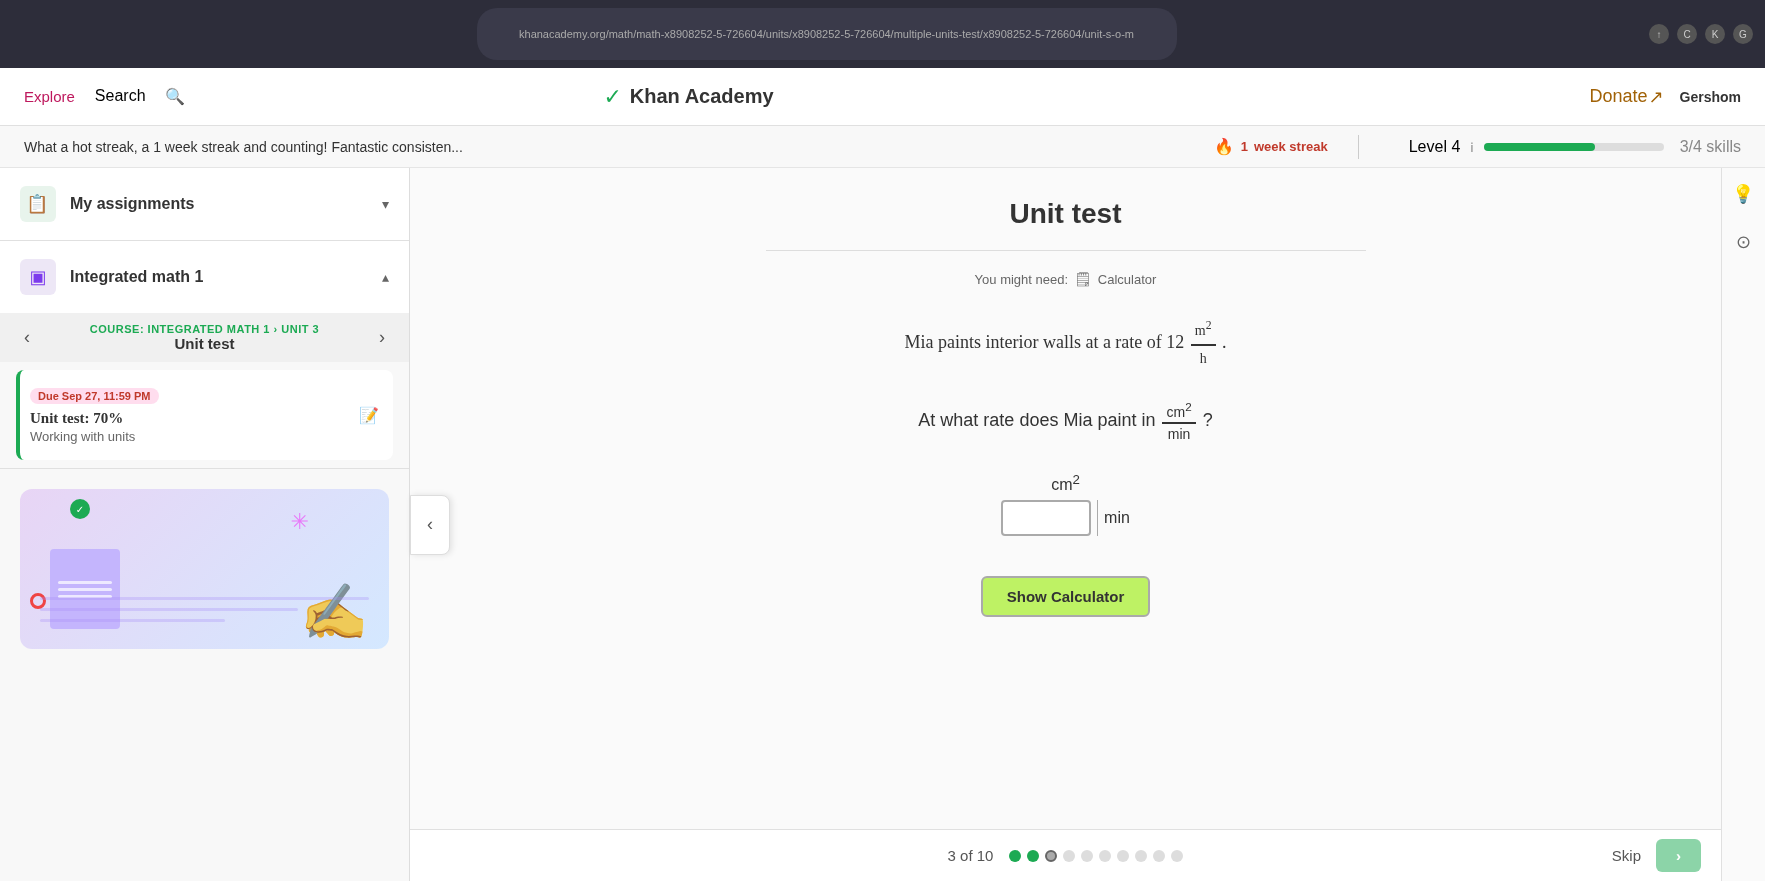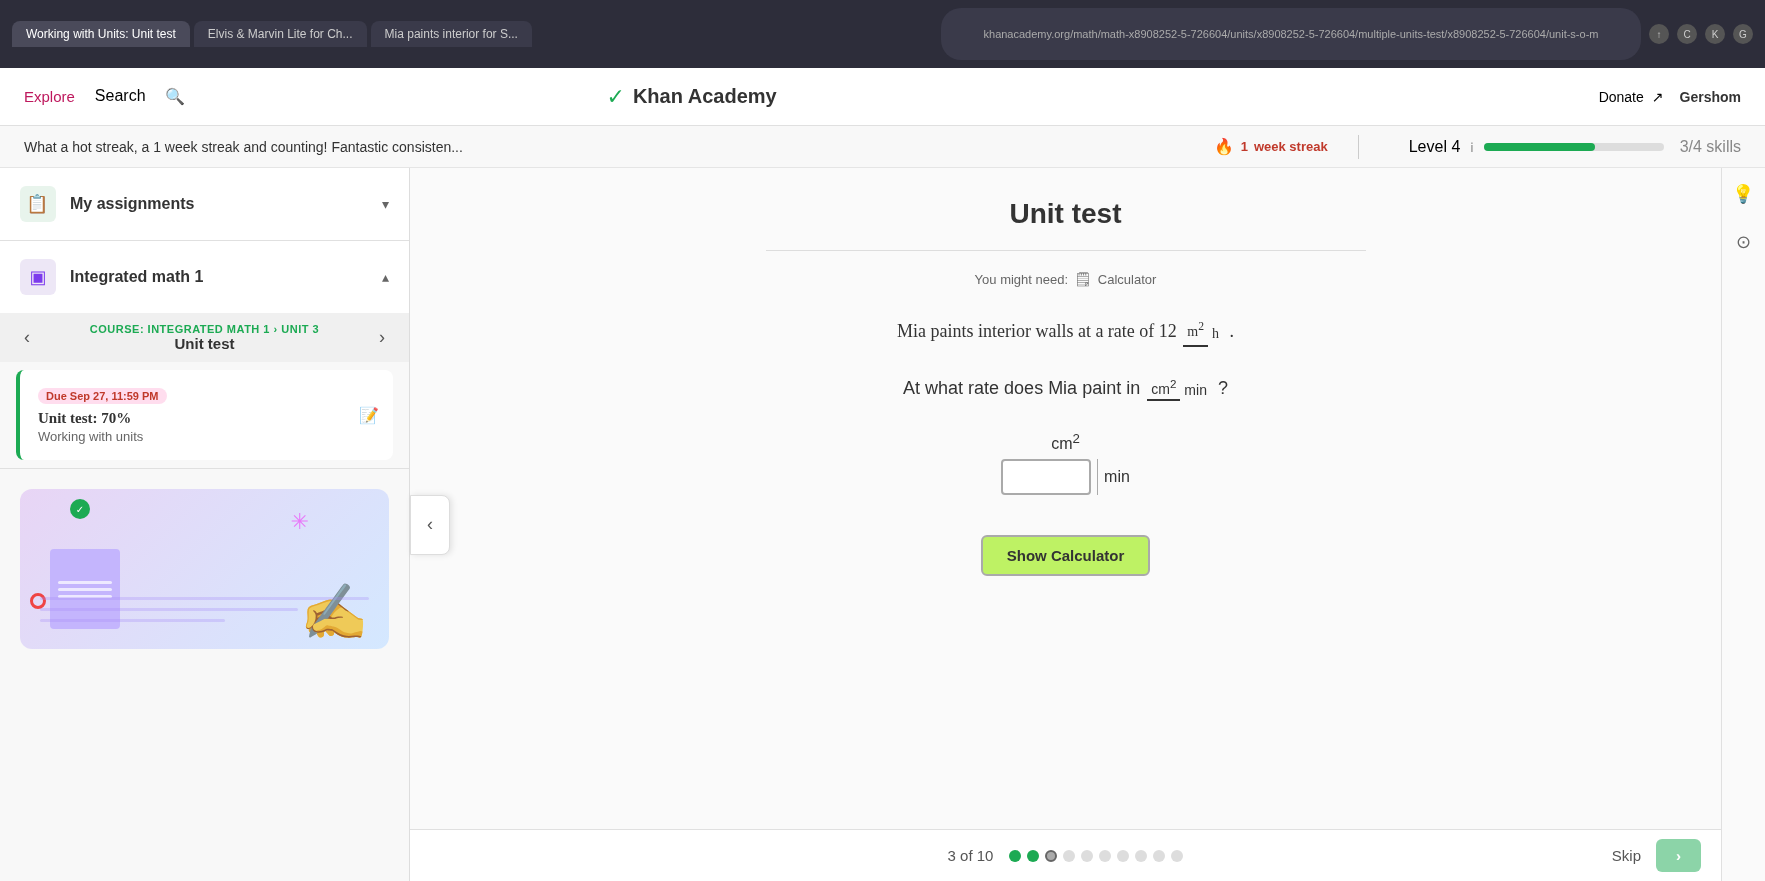--- a/index.html
+++ b/index.html
@@ -55,21 +55,21 @@
       border-bottom: 1px solid #e0e0e0;
       gap: 20px;
     }
     .ka-nav-left { display: flex; align-items: center; gap: 20px; }
     .ka-nav-link { font-size: 15px; color: #be185d; cursor: pointer; text-decoration: none; }
     .ka-nav-search { display: flex; align-items: flex-start; gap: 20px; cursor: pointer; }
     .ka-logo { display: flex; align-items: center; gap: 8px; margin: 0 auto; }
     .ka-logo-icon { color: #1caa53; font-size: 22px; }
     .ka-logo-text { font-size: 20px; font-weight: 700; color: #333; }
     .ka-nav-right { display: flex; align-items: center; gap: 16px; margin-left: auto; }
-    .ka-donate-btn { font-size: 14px; color: #000000; cursor: pointer; display: flex; align-items: center; gap: 8px; }
+    .ka-donate-btn { font-size: 18px; color: #a16207; cursor: pointer; display: flex; align-items: center; gap: 1px; }
     .ka-user { font-size: 14px; color: #333; font-weight: 600; cursor: pointer; }
 
     
     .streak-bar {
       background: #f8f8f8;
       border-bottom: 1px solid #e5e5e5;
       height: 42px;
       display: flex;
       align-items: center;
       padding: 0 24px;
@@ -132,21 +132,21 @@
       align-items: center;
       gap: 8px;
     }
     .course-nav-btn { font-size: 18px; color: #555; cursor: pointer; padding: 4px; }
     .course-unit-title { font-size: 15px; color: #333; font-weight: 600; flex: 1; text-align: center; }
 
     .assignment-item {
       background: #fff;
       margin: 8px 16px;
       border-radius: 8px;
-      padding: 16px 18px;
+      padding: 16px 10px;
       border-left: 4px solid #1caa53;
       position: relative;
       cursor: pointer;
     }
     .assignment-due { font-size: 11px; color: #c0392b; font-weight: 700; background: #fde; padding: 2px 8px; border-radius: 10px; display: inline-block; margin-bottom: 6px; }
     .assignment-title { font-size: 15px; font-weight: 700; color: #333; font-family: Liberation Serif, serif; }
     .assignment-subtitle { font-size: 13px; color: #666; margin-top: 2px; }
     .assignment-edit-icon { position: absolute; right: 14px; top: 50%; transform: translateY(-50%); font-size: 16px; color: #888; }
 
     .sidebar-illustration {
@@ -289,21 +289,21 @@
       font-family: Liberation Serif, serif;
     }
     .question-rate-text {
       font-size: 18px;
       color: #333;
       margin-bottom: 30px;
       text-align: center;
     }
     .fraction {
       display: inline-flex;
-      flex-direction: row;
+      flex-direction: column;
       align-items: center;
       vertical-align: middle;
       margin: 0 2px;
     }
     .fraction .numerator { border-bottom: 2px solid #333; padding: 0 4px 2px; font-size: 14px; }
     .fraction .denominator { padding: 2px 4px 0; font-size: 14px; }
 
     .answer-box {
       display: flex;
       flex-direction: column;
@@ -411,31 +411,20 @@
       font-size: 18px;
       color: #666;
       cursor: pointer;
       border-radius: 6px;
     }
   </style>
 </head>
 <body>
 
 <div class="browser-chrome">
-  <div class="tab-bar">
-    <div class="tab active">
-      <span>Working with Units: Unit test</span>
-    </div>
-    <div class="tab">
-      <span>Elvis &amp; Marvin Lite for Ch...</span>
-    </div>
-    <div class="tab">
-      <span>Mia paints interior for S...</span>
-    </div>
-  </div>
   <div class="address-bar">
     <span>khanacademy.org/math/math-x8908252-5-726604/units/x8908252-5-726604/multiple-units-test/x8908252-5-726604/unit-s-o-m</span>
   </div>
   <div class="browser-controls">
     <div class="ctrl-btn">↑</div>
     <div class="ctrl-btn">C</div>
     <div class="ctrl-btn">K</div>
     <div class="ctrl-btn">G</div>
   </div>
 </div>

